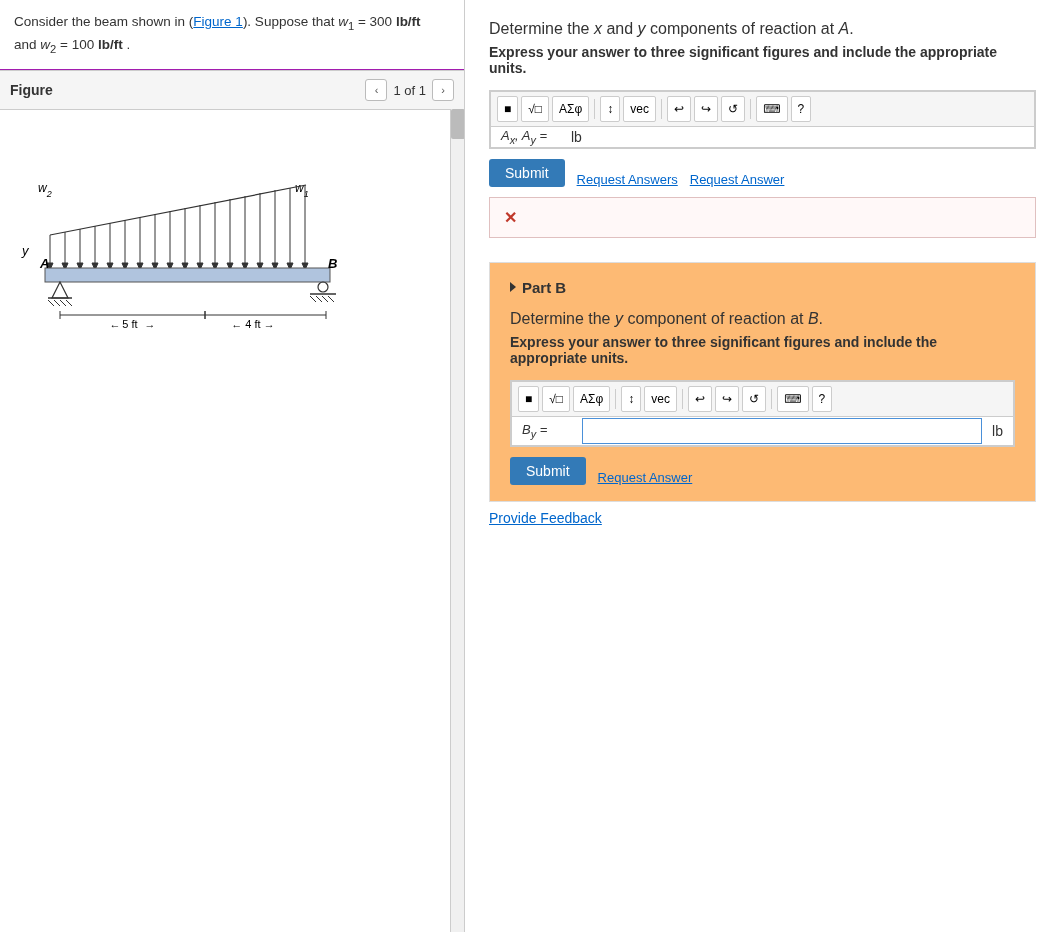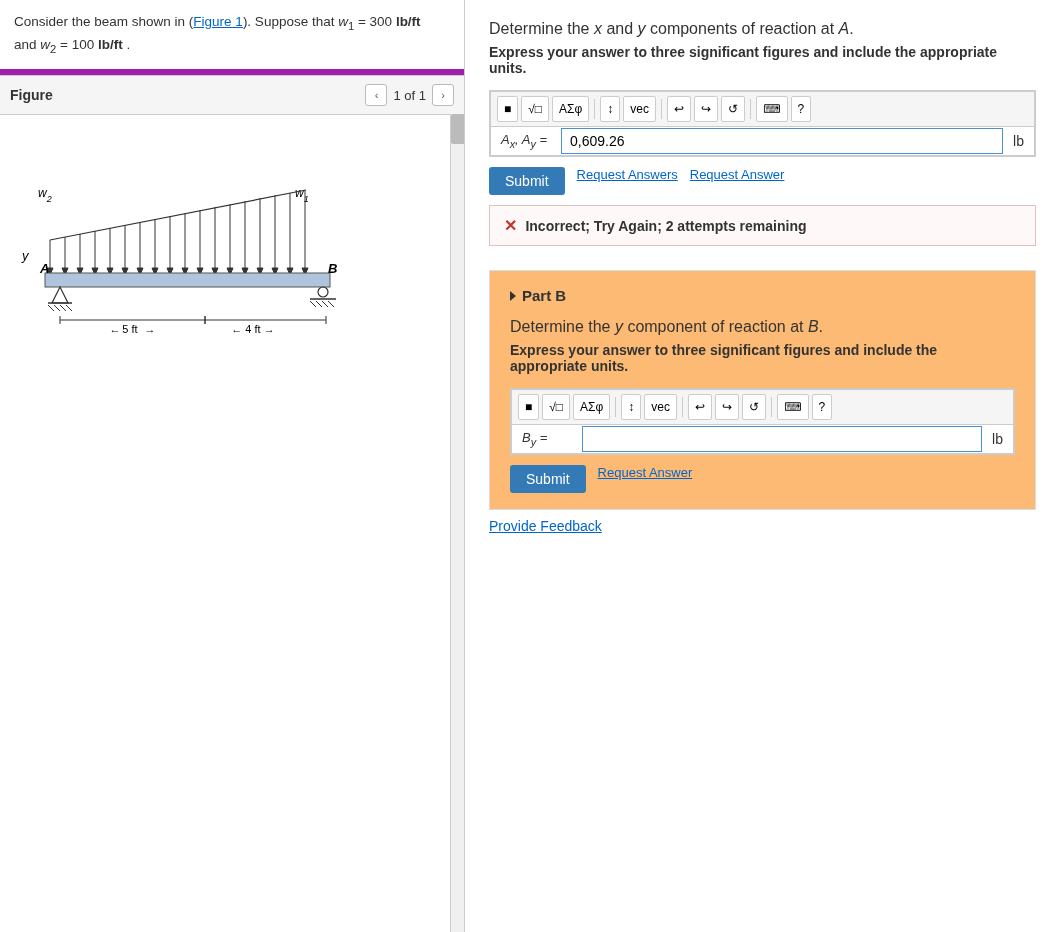--- a/index.html
+++ b/index.html
@@ -19,21 +19,21 @@
       width: 465px;
       min-width: 465px;
       display: flex;
       flex-direction: column;
       border-right: 1px solid #ccc;
     }
 
     .problem-text {
       padding: 12px 14px;
       background: #fff;
-      border-bottom: 6px solid #a21caf;
+      border-bottom: 1px solid #a21caf;
       font-size: 13.5px;
       line-height: 1.5;
     }
 
     .problem-text a {
       color: #0066cc;
       text-decoration: underline;
     }
 
     .figure-area {
@@ -187,21 +187,21 @@
       outline: none;
     }
 
     .answer-unit {
       margin-left: 10px;
       font-size: 14px;
     }
 
     .submit-row {
       display: flex;
-      align-items: flex-start;
+      align-items: flex-end;
       gap: 12px;
       margin-top: 10px;
     }
 
     .submit-btn {
       background: #337ab7;
       color: #fff;
       border: none;
       padding: 6px 16px;
       font-size: 14px;
@@ -431,34 +431,32 @@
         </button>
         <button class="toolbar-btn">
           <span>?</span>
         </button>
       </div>
 
       <div class="answer-row">
         <span class="answer-label">
           <i>A</i><sub>x</sub>, <i>A</i><sub>y</sub> =
         </span>
-        <input type="text" class="answer-input" style="background: rgb(255, 255, 255); border: 1px solid rgb(74, 144, 217); padding: 4px 8px; font-size: 14px; flex: 1 1 0%;" value="0,609.26">
         <span class="answer-unit">lb</span>
       </div>
     </div>
 
     <div class="submit-row">
       <button class="submit-btn">Submit</button>
       <button class="link-btn">Request Answers</button>
       <button class="link-btn">Request Answer</button>
     </div>
 
     <div class="error-box">
       <span class="error-icon">✕</span>
-      <span>Incorrect; Try Again; 2 attempts remaining</span>
     </div>
   </div>
 
   <div class="part-b-wrapper" style="margin-top: 24px;">
     <div class="part-header">
       <span class="triangle-icon"></span>
       <span>Part B</span>
     </div>
 
     <div class="question-text">

